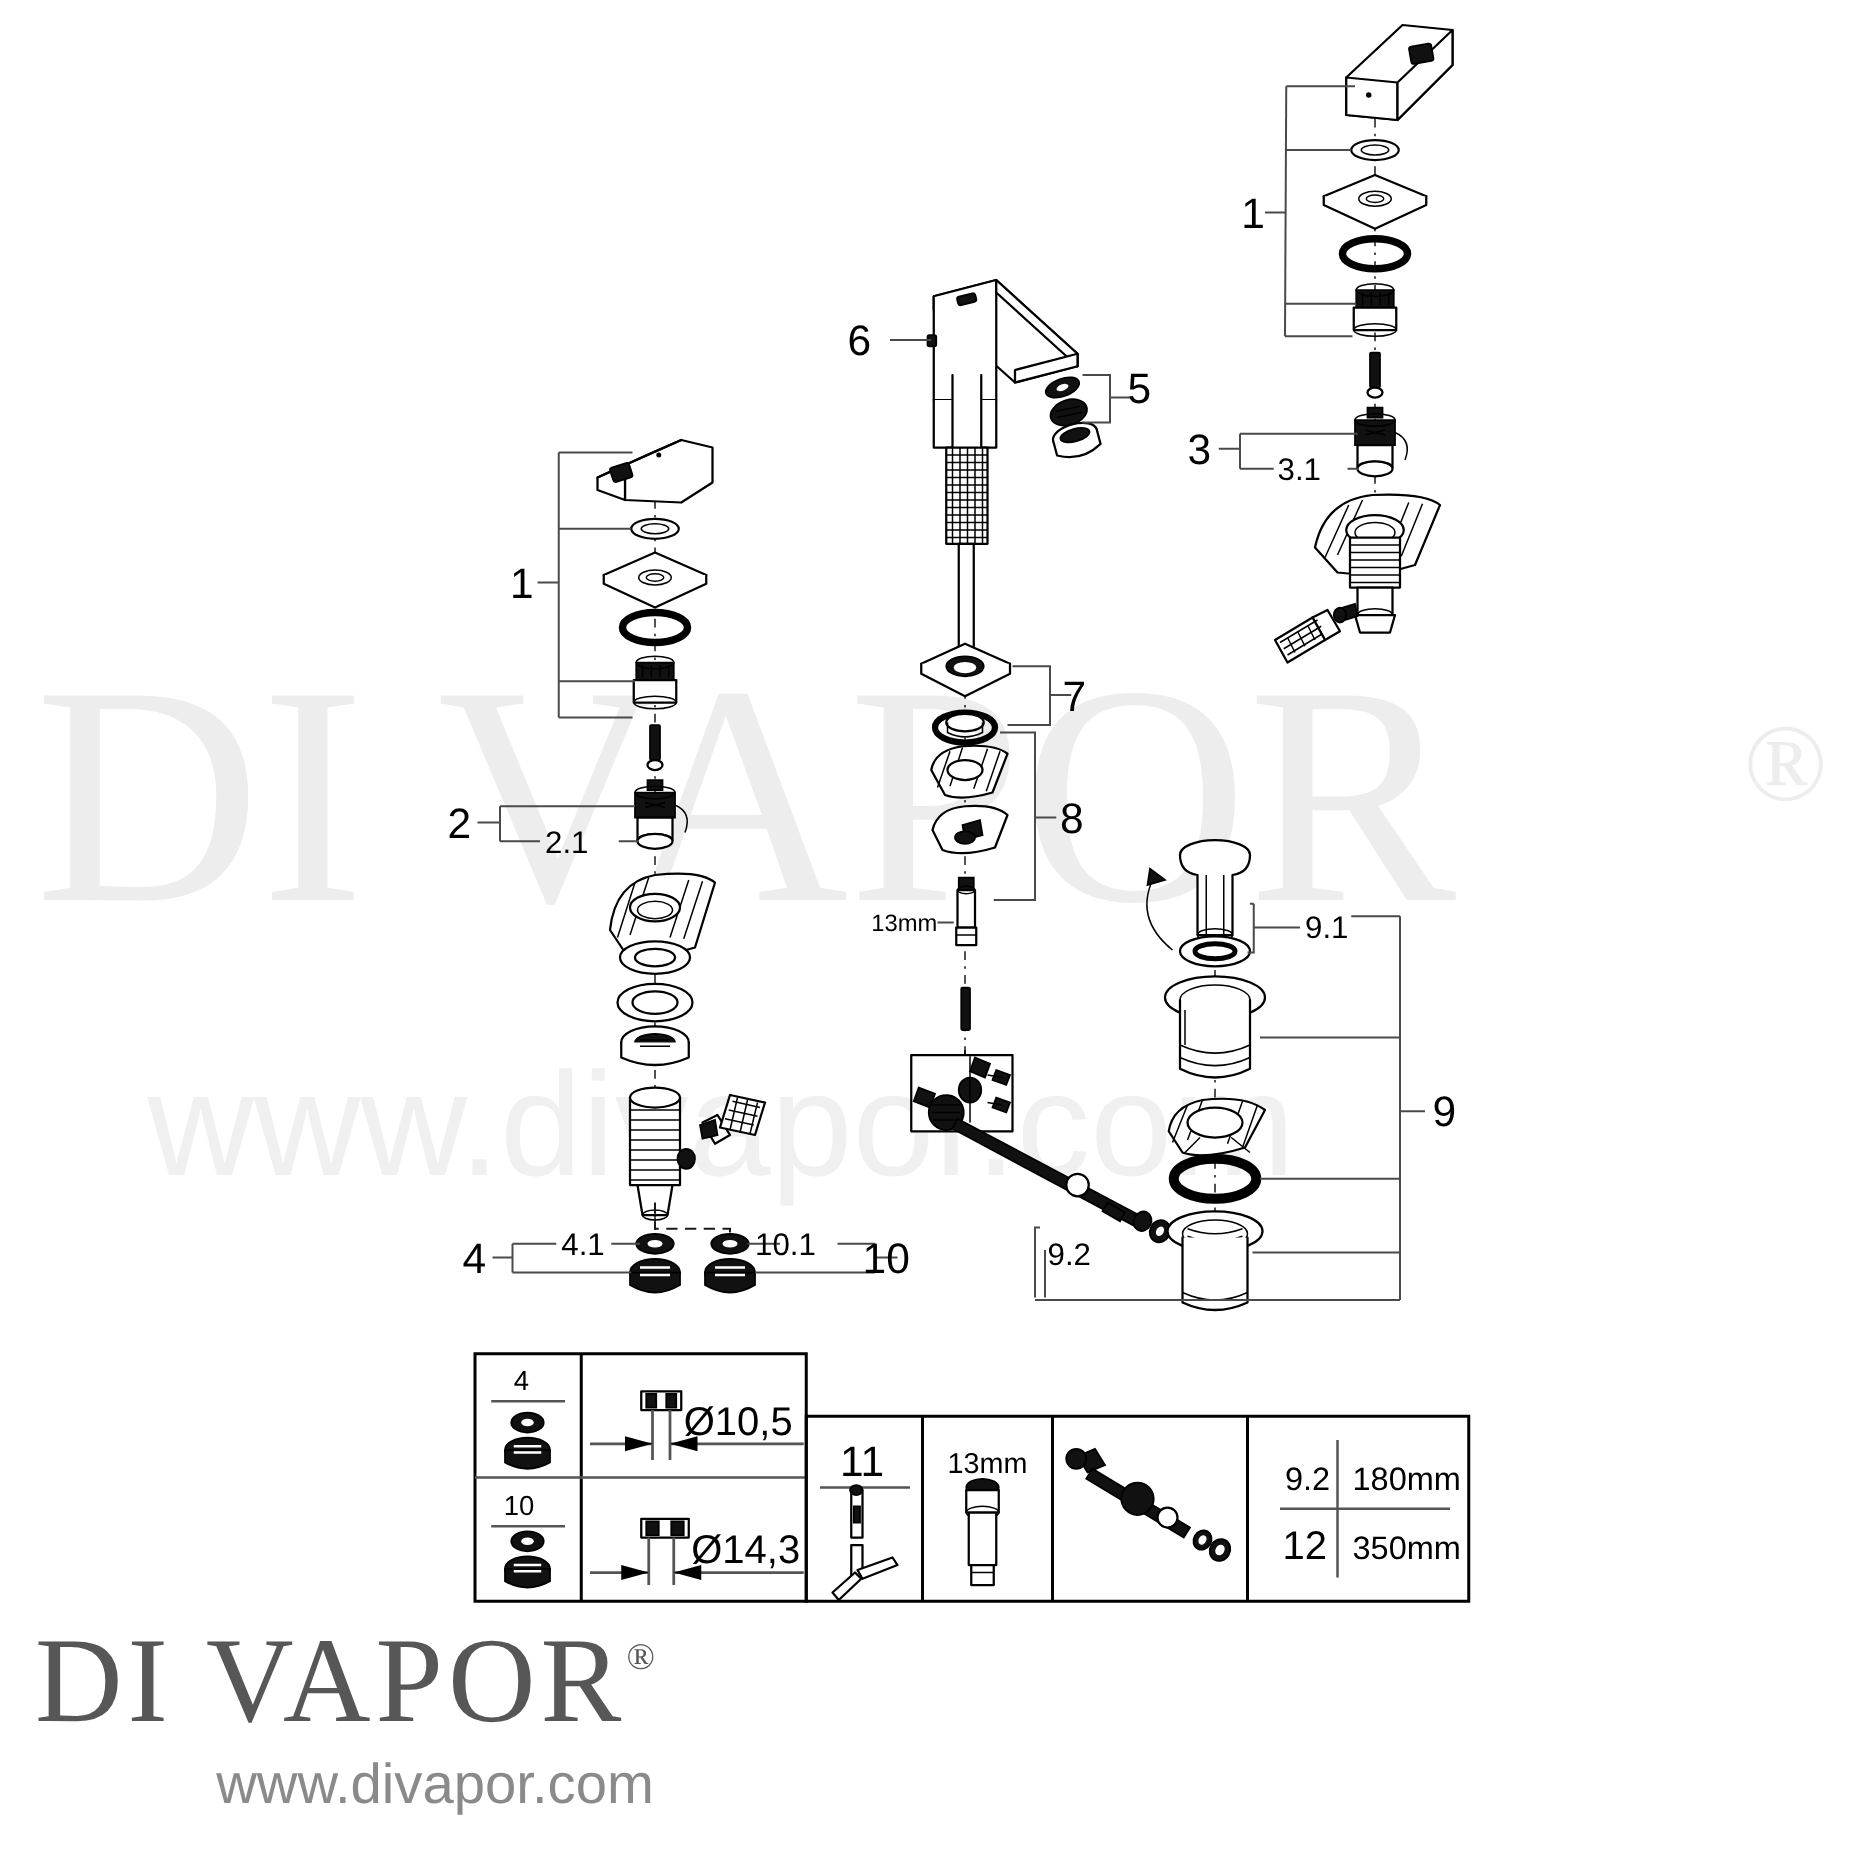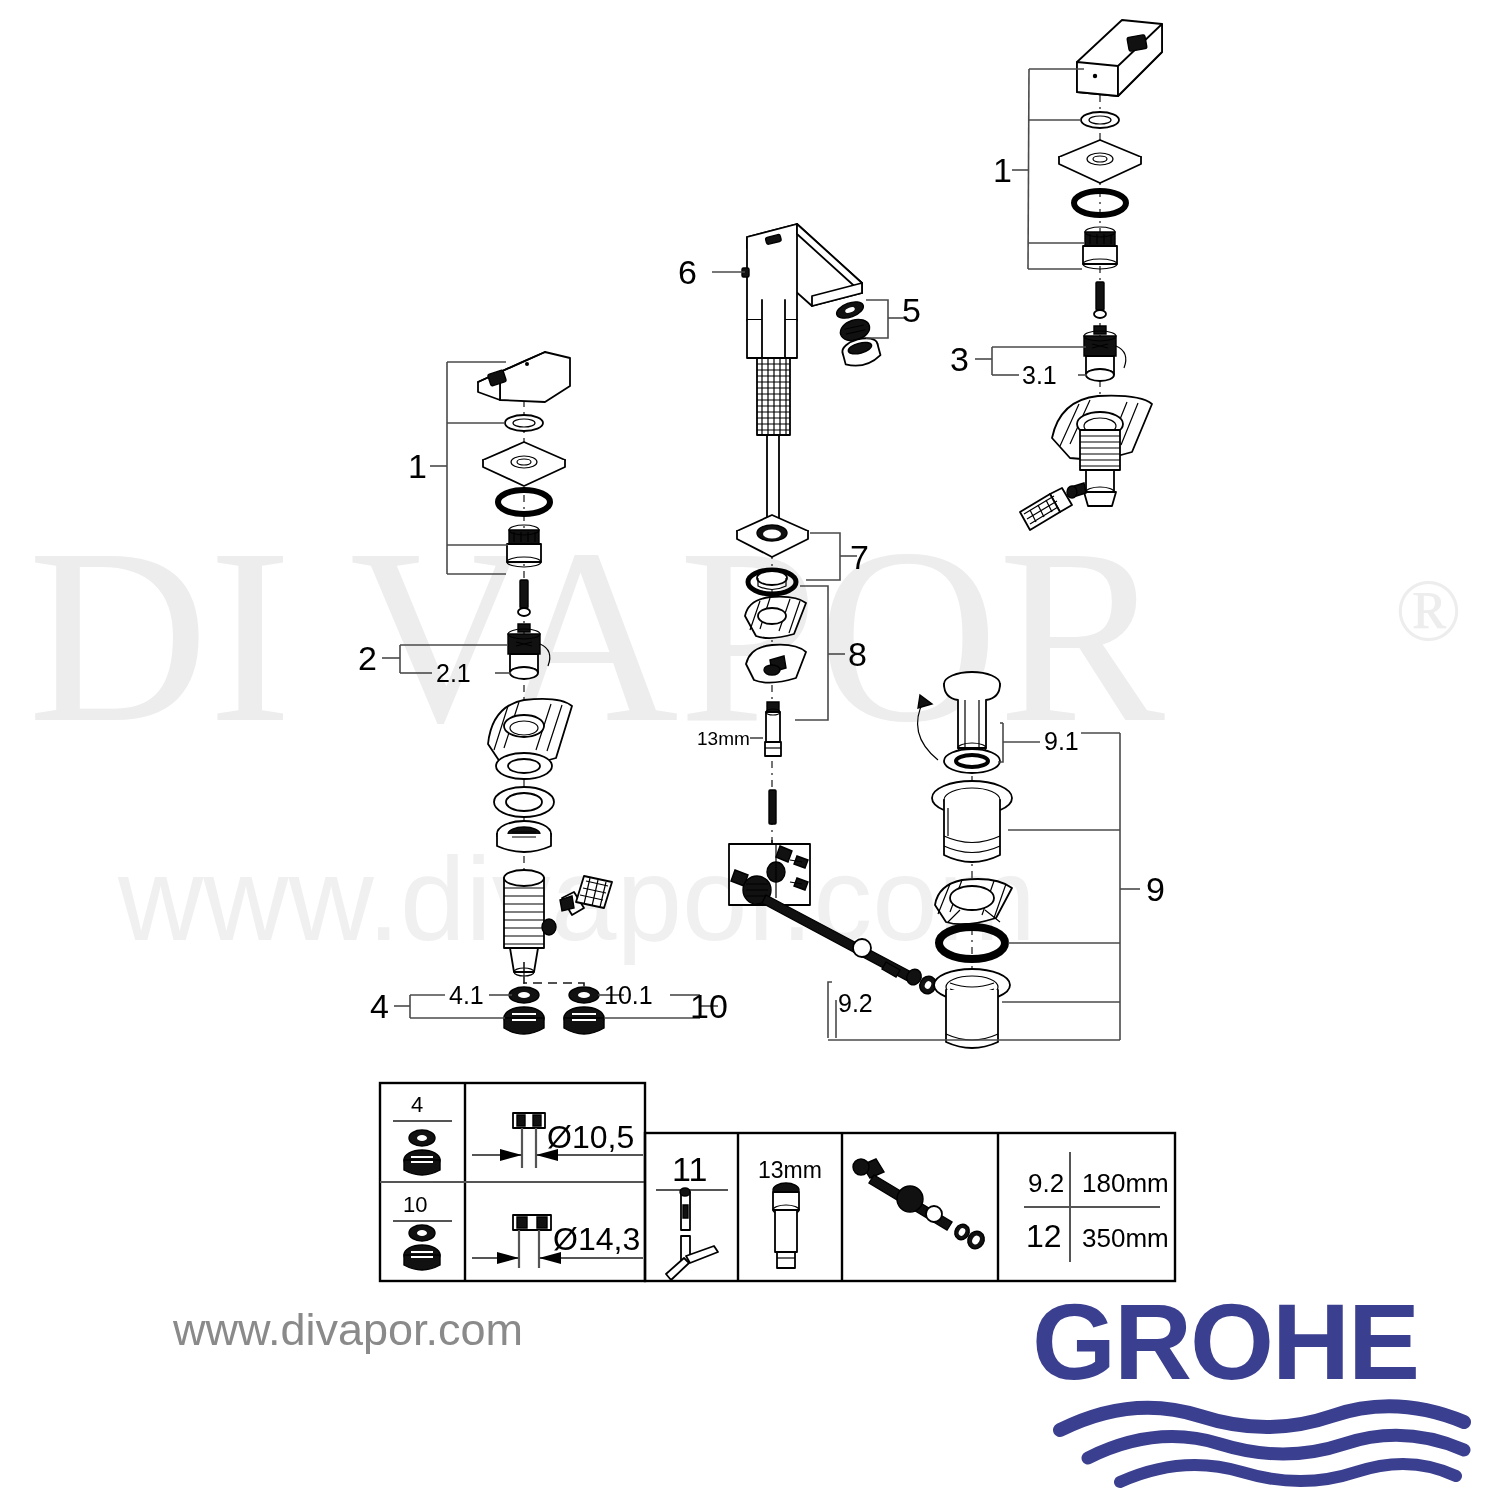--- a/index.html
+++ b/index.html
@@ -677,25 +677,20 @@
       <path class="tbl-line-thin" d="M1024 1207 L1160 1207"></path>
       <text class="lbl" x="1028" y="1192" font-size="26">9.2</text>
       <text class="lbl" x="1082" y="1192" font-size="26">180mm</text>
       <text class="lbl" x="1026" y="1247" font-size="32">12</text>
       <text class="lbl" x="1082" y="1247" font-size="26">350mm</text>
     </g>
 
   </svg>
 
   <div id="divapor-logo">
+    <div class="dv-name">
+      <span>DI VAPOR</span><span class="dv-reg">®</span>
+    </div>
     <div class="dv-url">www.divapor.com</div>
   </div>
 
-  <div id="grohe-logo">
-    <div class="grohe-word">GROHE</div>
-    <svg width="468" height="100" viewBox="0 0 468 100">
-      <path d="M28 34 Q100 -2 168 20 Q236 42 300 20 Q364 -2 432 26" fill="none" stroke="#3b3f8f" stroke-width="14" stroke-linecap="round"></path>
-      <path d="M56 62 Q124 28 188 48 Q252 68 312 48 Q372 28 432 54" fill="none" stroke="#3b3f8f" stroke-width="13" stroke-linecap="round"></path>
-      <path d="M88 86 Q150 58 210 76 Q270 94 324 76 Q378 58 424 80" fill="none" stroke="#3b3f8f" stroke-width="12" stroke-linecap="round"></path>
-    </svg>
-  </div>
 
 </div>
 
 </body></html>

